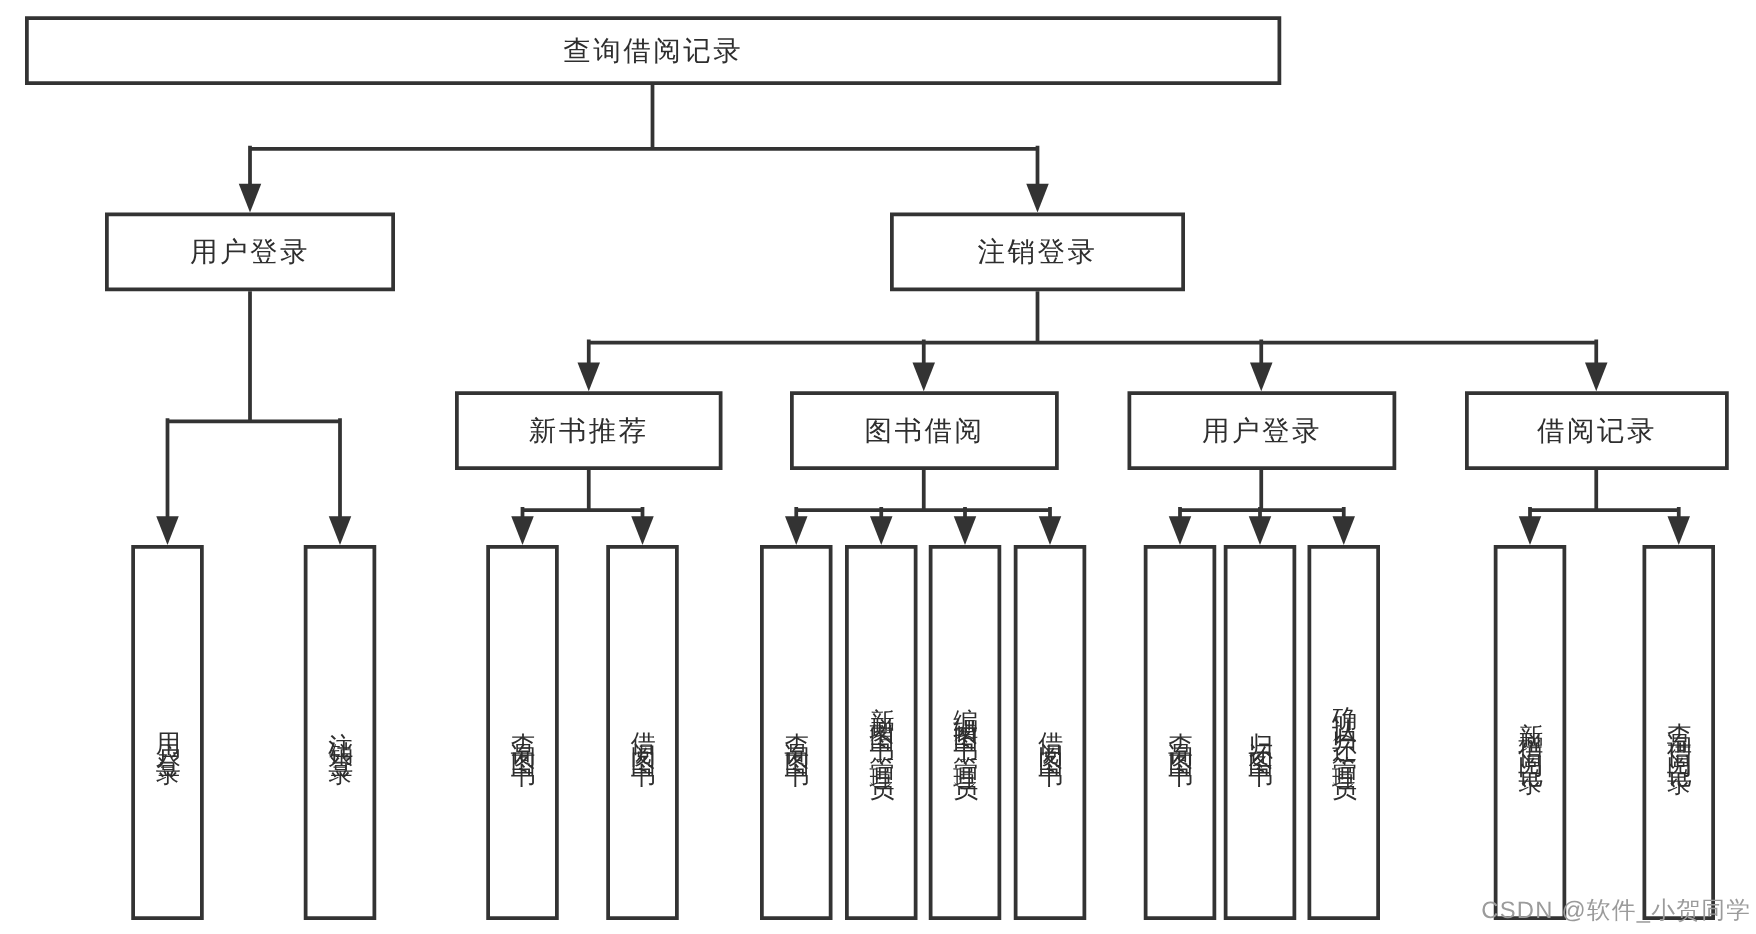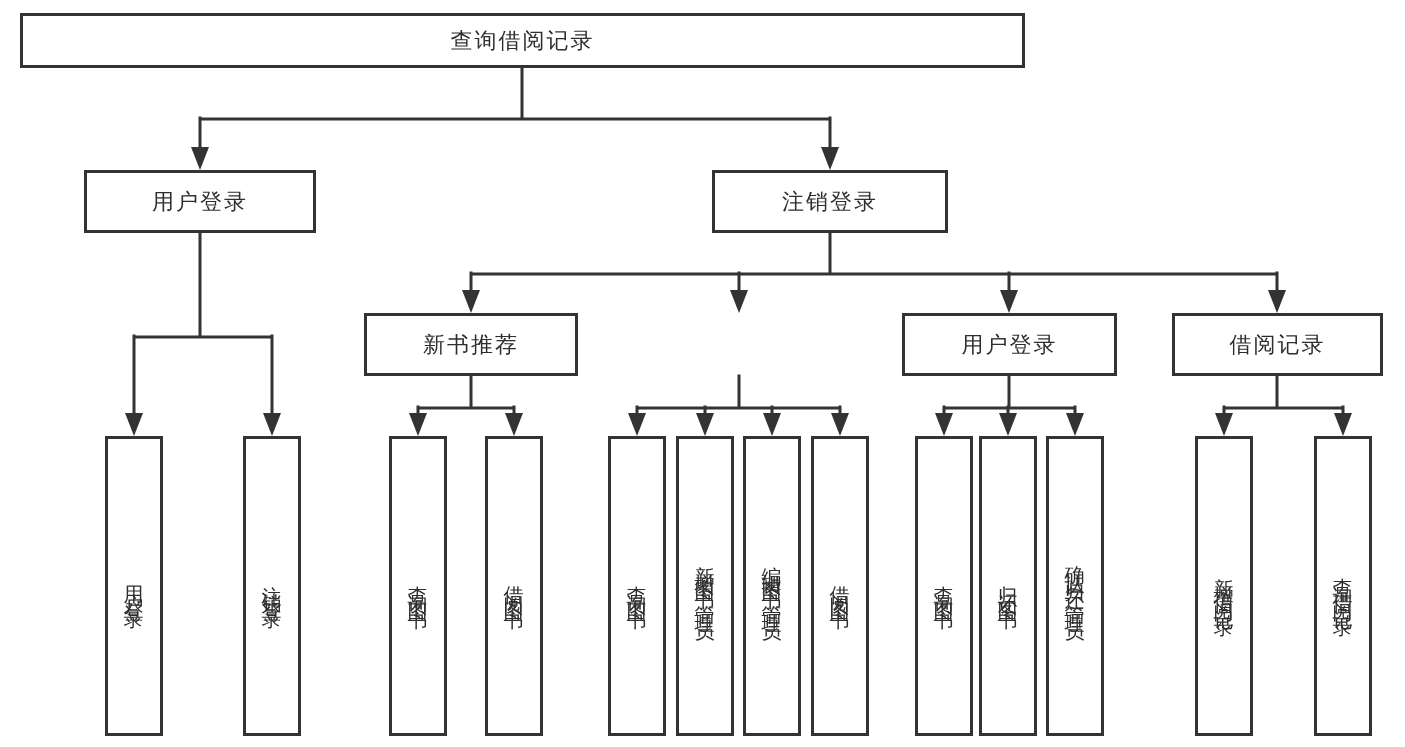--- a/index.html
+++ b/index.html
@@ -91,20 +91,23 @@
   <div class="node h" style="left:84px;top:170px;width:232px;height:63px">
     <span>用户登录</span>
   </div>
   <div class="node h" style="left:712px;top:170px;width:236px;height:63px">
     <span>注销登录</span>
   </div>
 
   <div class="node h" style="left:364px;top:313px;width:214px;height:63px">
     <span>新书推荐</span>
   </div>
+  <div class="node h" style="left:632px;top:313px;width:215px;height:63px">
+    <span>图书借阅</span>
+  </div>
   <div class="node h" style="left:902px;top:313px;width:215px;height:63px">
     <span>用户登录</span>
   </div>
   <div class="node h" style="left:1172px;top:313px;width:211px;height:63px">
     <span>借阅记录</span>
   </div>
 
   <div class="node v" style="left:105px;top:436px">
     <span>用户登录</span>
   </div>
@@ -138,14 +141,15 @@
   <div class="node v" style="left:1046px;top:436px">
     <span>确认归还（管理员）</span>
   </div>
   <div class="node v" style="left:1195px;top:436px">
     <span>新增借阅记录</span>
   </div>
   <div class="node v" style="left:1314px;top:436px">
     <span>查询借阅记录</span>
   </div>
 
+  <div class="watermark">CSDN @软件_小贺同学</div>
 
 </div>
 
 </body></html>

